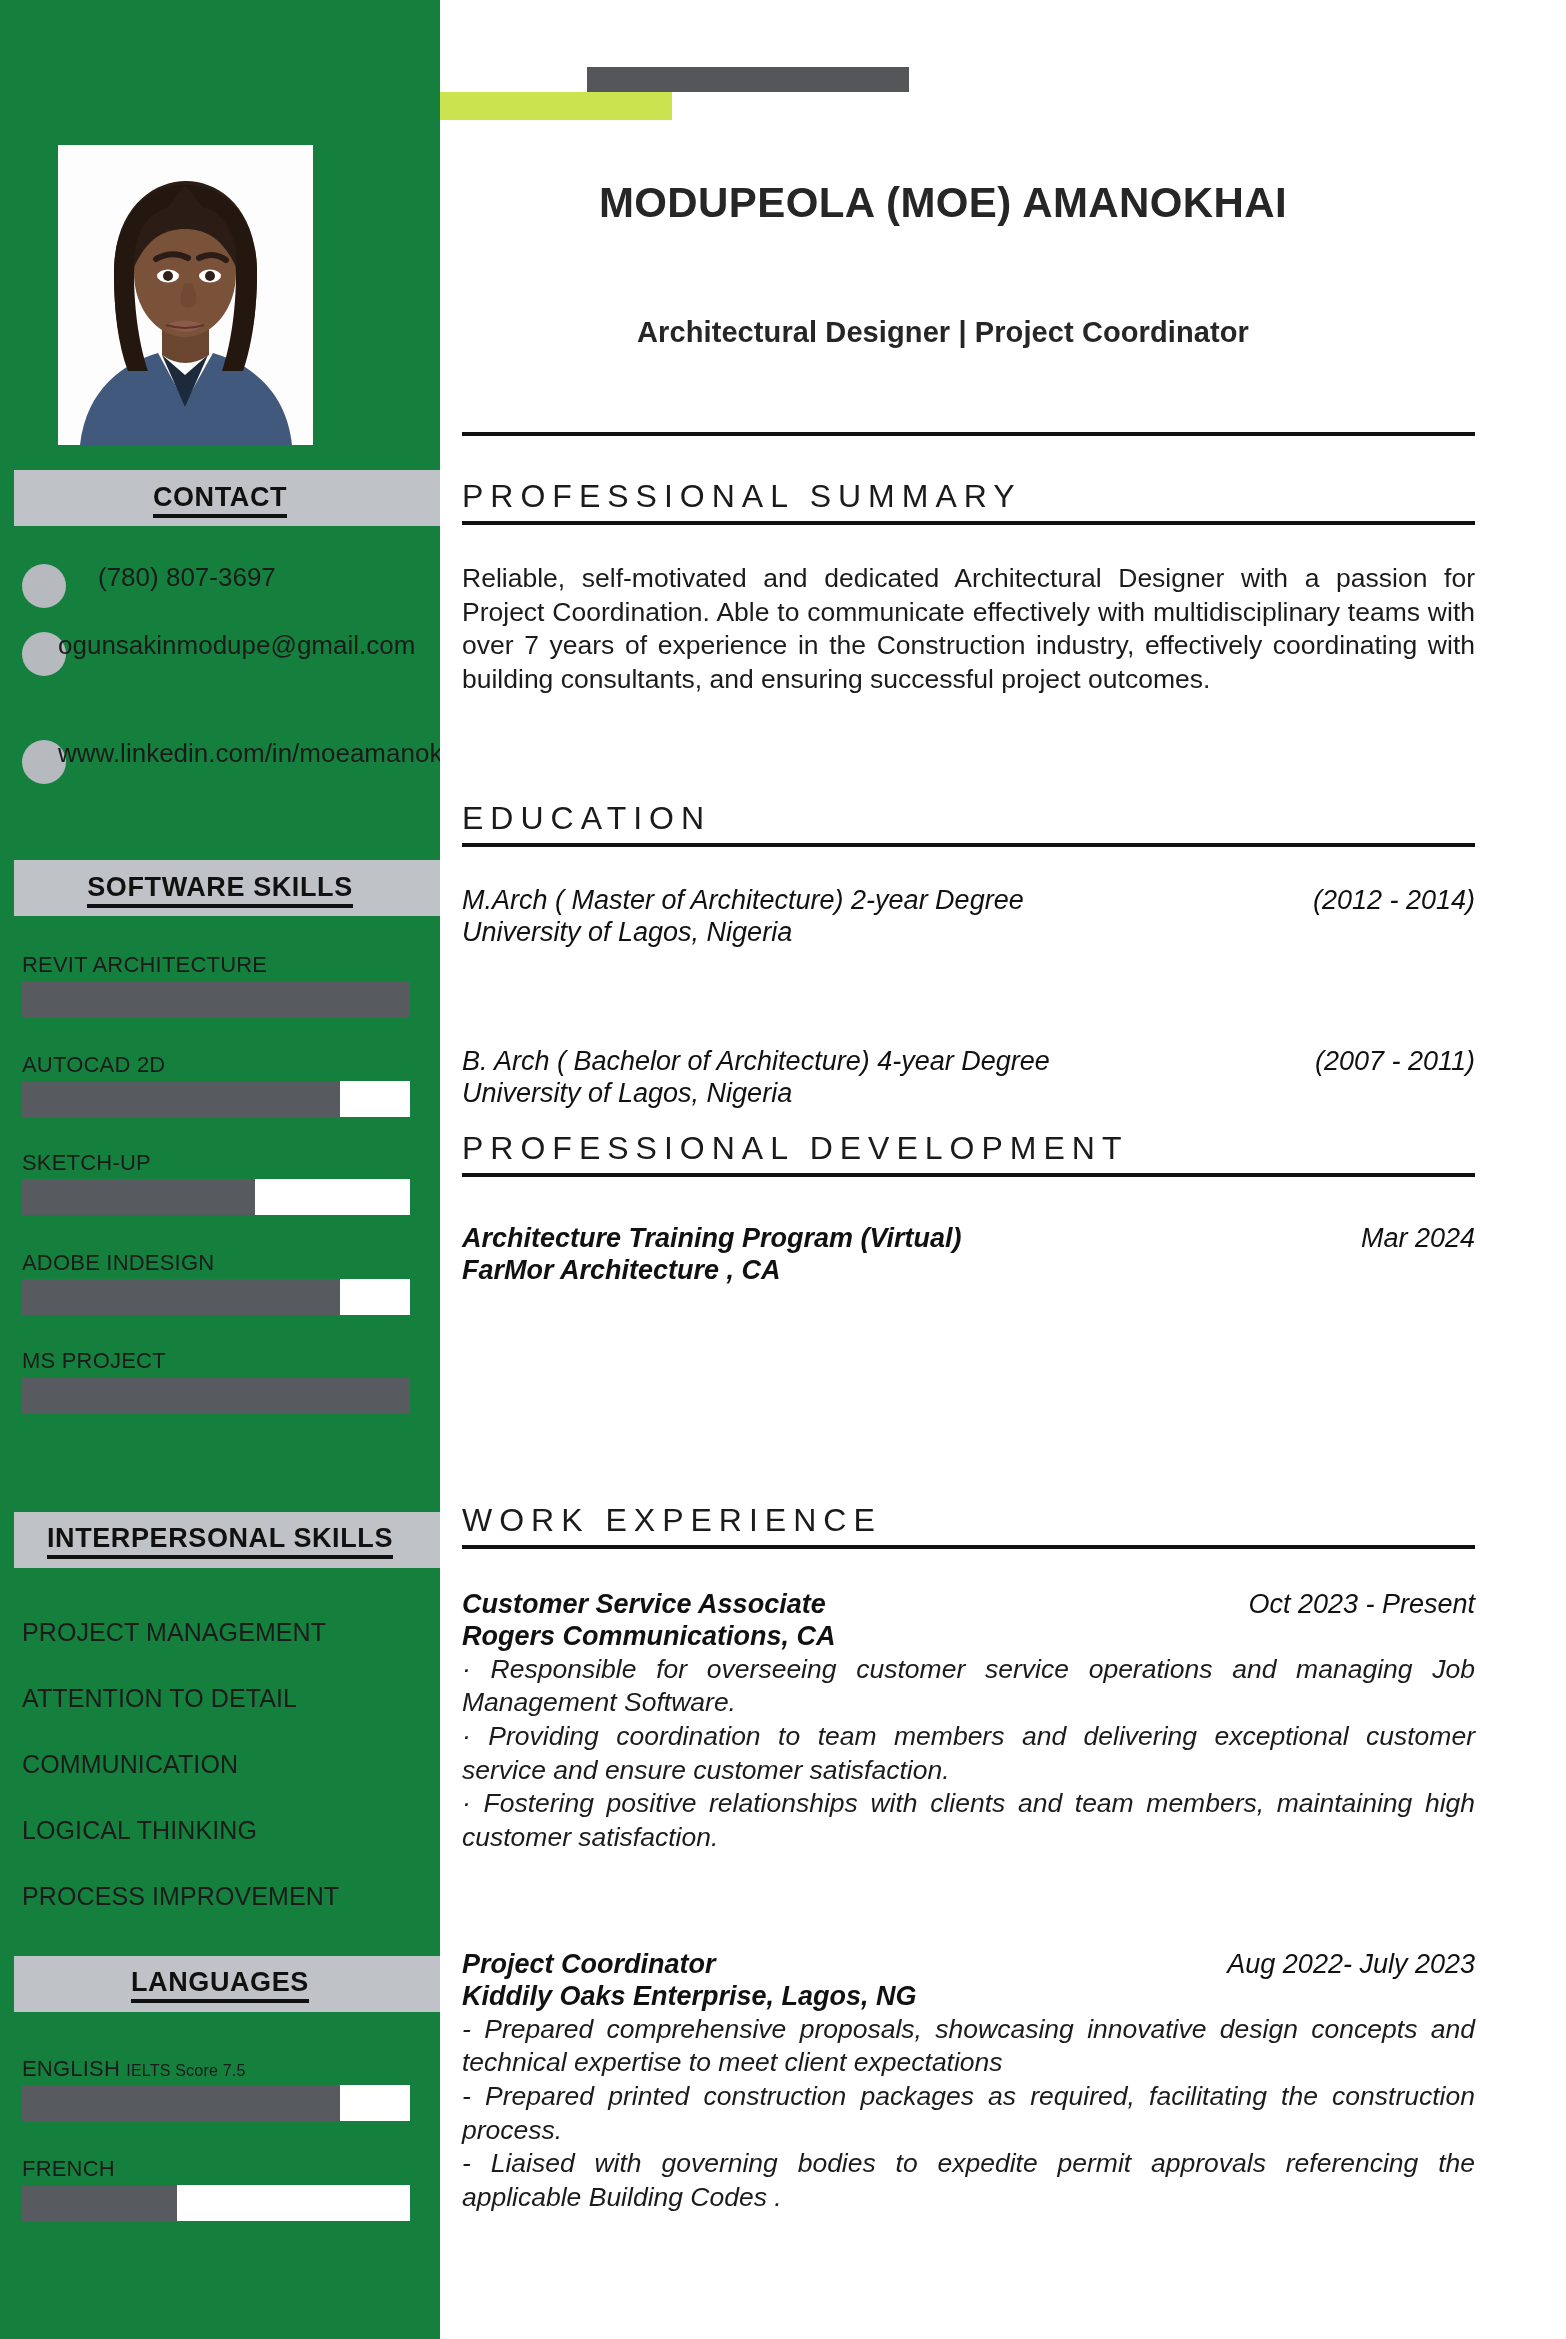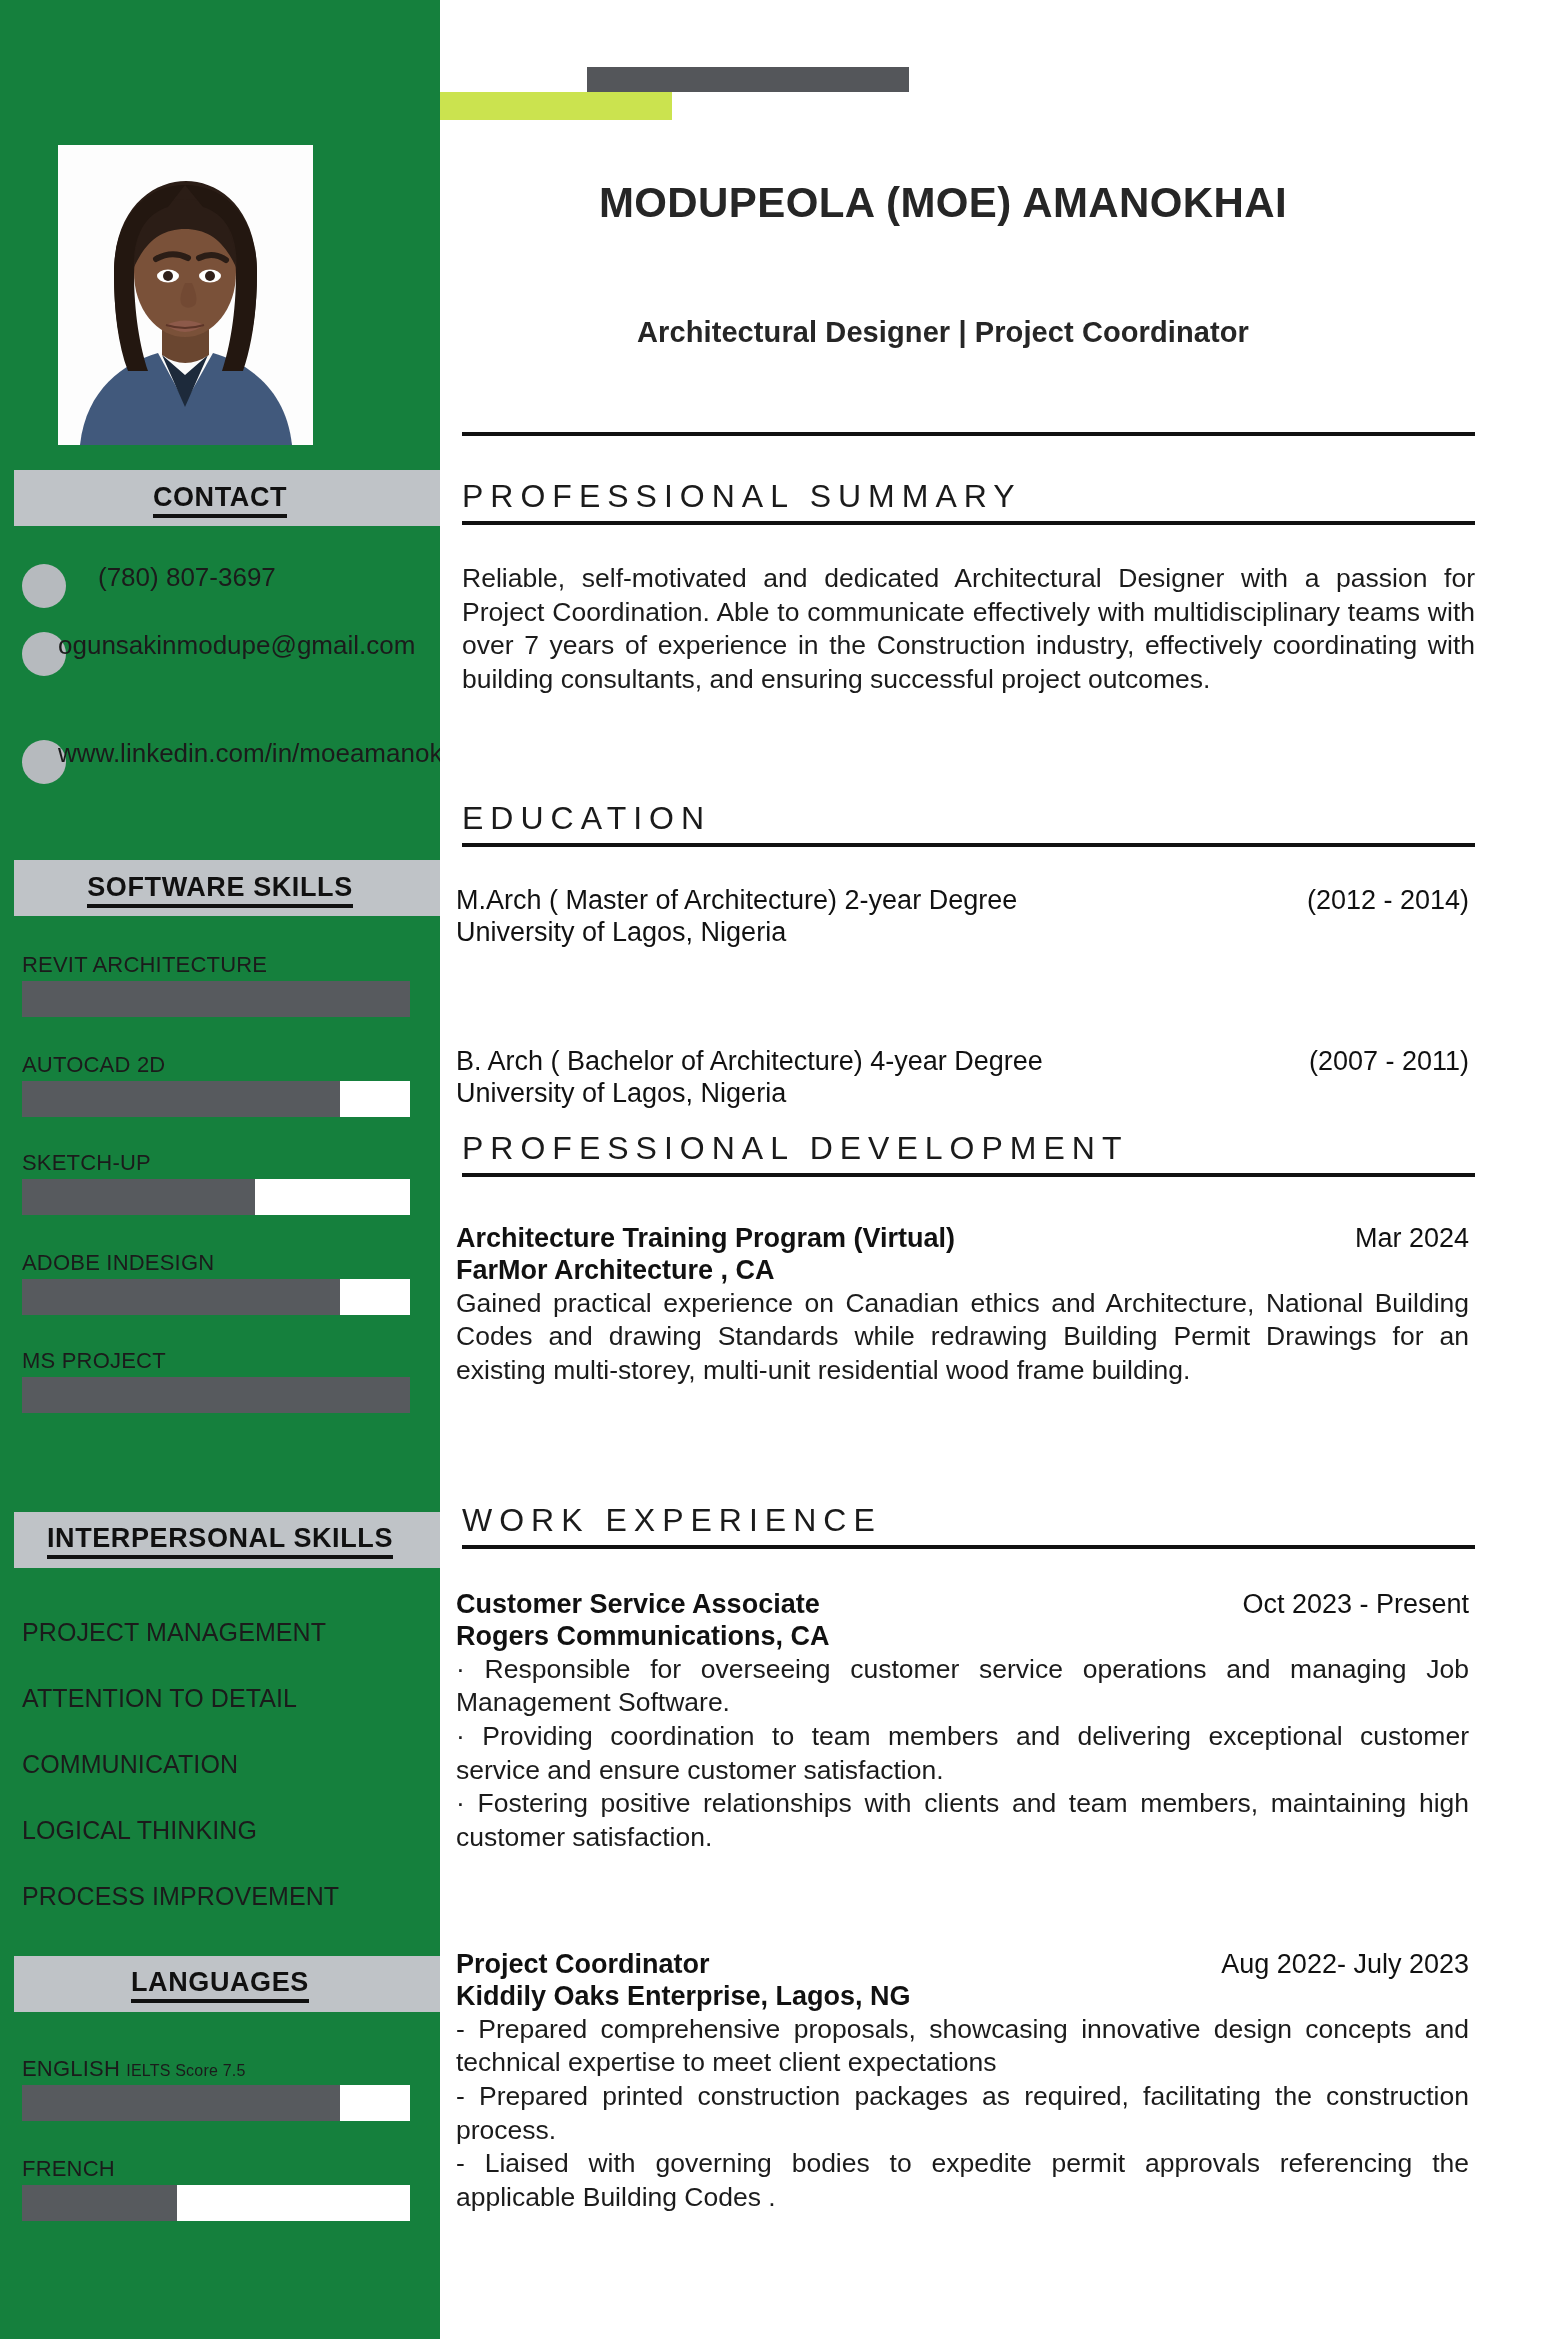--- a/index.html
+++ b/index.html
@@ -210,22 +210,23 @@
     left: 22px;
     width: 1013px;
     font-size: 26.5px;
     line-height: 1.27;
     color: #1b1b1b;
     text-align: justify;
   }
 
   .entry {
     position: absolute;
-    left: 16px;
+    left: 22px;
     width: 1013px;
+    font-style: italic;
   }
   .entry-row {
     position: relative;
     display: flex;
     justify-content: space-between;
     align-items: baseline;
   }
   .entry-title {
     font-size: 27px;
     color: #111;
@@ -427,21 +428,20 @@
     <div class="sec" style="top:1130px;">
       <div class="sec-title">PROFESSIONAL DEVELOPMENT</div>
     </div>
 
     <div class="entry" style="top:1222px;">
       <div class="entry-row">
         <div class="entry-title bold">Architecture Training Program  (Virtual)</div>
         <div class="entry-date">Mar 2024</div>
       </div>
       <div class="entry-sub bold">FarMor Architecture , CA</div>
-      <div class="entry-desc">Gained practical experience on Canadian ethics and Architecture, National Building Codes and drawing Standards while redrawing Building Permit Drawings for an existing multi-storey, multi-unit residential wood frame building.</div>
     </div>
 
     <div class="sec" style="top:1502px;">
       <div class="sec-title">WORK EXPERIENCE</div>
     </div>
 
     <div class="entry" style="top:1588px;">
       <div class="entry-row">
         <div class="entry-title bold">Customer Service Associate</div>
         <div class="entry-date">Oct 2023 - Present</div>

